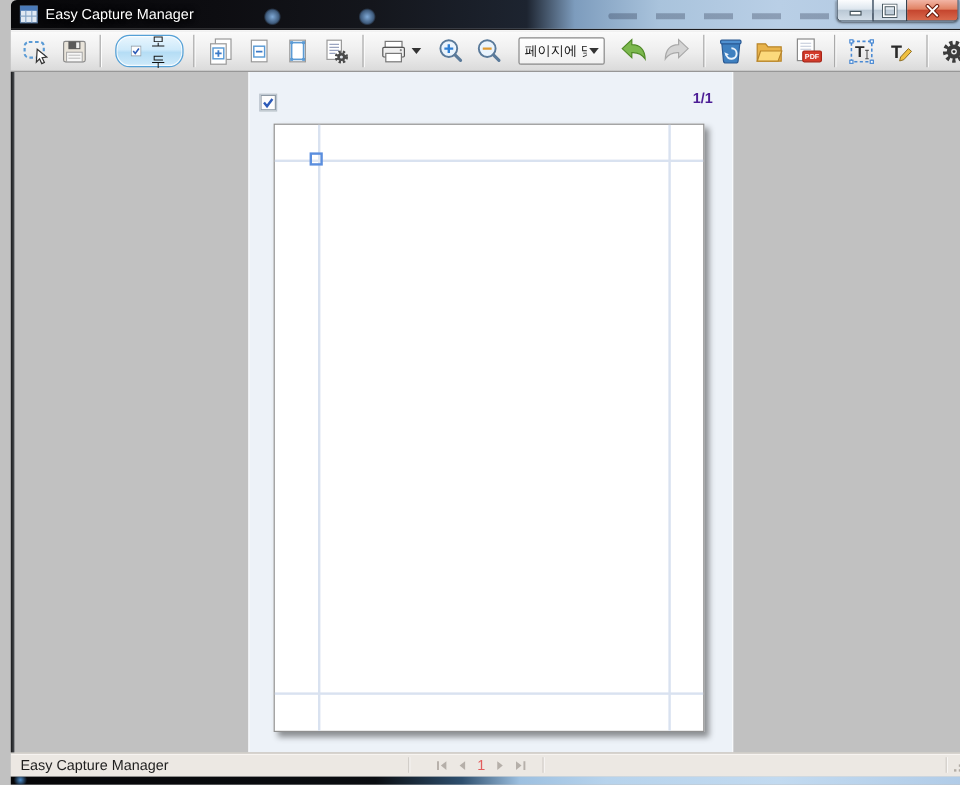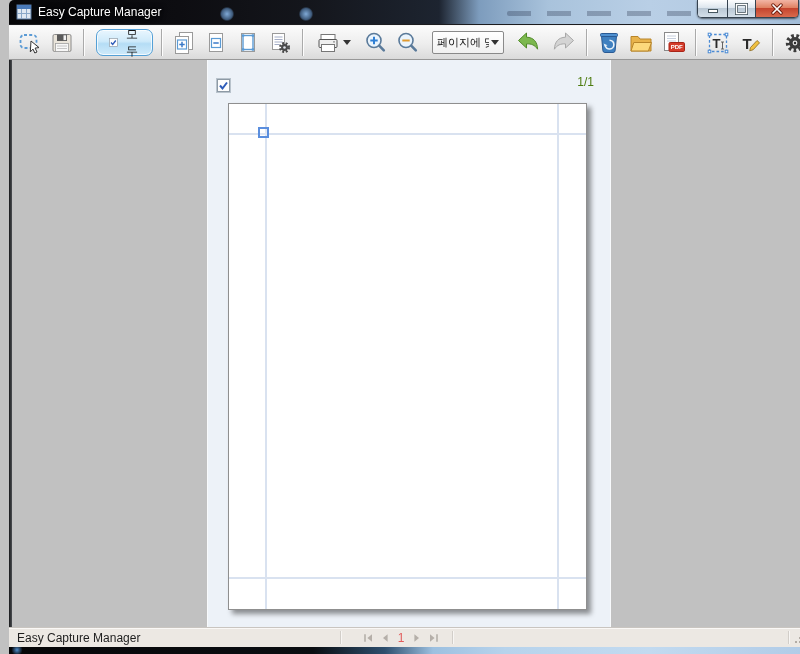--- a/index.html
+++ b/index.html
@@ -42,21 +42,21 @@
     background:linear-gradient(#fbfbfb 0%, #ededed 55%, #dadada 100%);
     border-bottom:1px solid #979797; border-top:1px solid #f5f5f5;
   }
   .tbtn{ width:30px; height:30px; margin-left:4px; display:flex; align-items:center;
     justify-content:center; background:transparent; border:1px solid transparent;
     border-radius:3px; padding:0; }
   .tsep{ width:1px; height:27px; margin:0 4px 0 8px; background:#aaa;
     box-shadow:1px 0 0 #fdfdfd; flex:0 0 auto; }
   .toggle-all{
     margin-left:8px; height:27px; padding:0 12px; display:flex; align-items:center; gap:6px;
-    border:1px solid #54a0d6; border-radius:7px; font-size:12px; color:#111;
+    border:1px solid #54a0d6; border-radius:12px; font-size:12px; color:#111;
     background:linear-gradient(#e9f6fe 0%, #cfeafa 45%, #b5ddf5 55%, #cfeafa 100%);
     box-shadow:inset 0 0 0 1px rgba(255,255,255,.75);
   }
   .print-group{ display:flex; align-items:center; margin-left:8px; }
   .caret{ width:0; height:0; border-left:4px solid transparent; border-right:4px solid transparent;
     border-top:5px solid #333; margin-left:3px; }
   .fit-select{
     margin-left:10px; width:72px; height:23px; display:flex; align-items:center;
     border:1px solid #8a8a8a; border-radius:2px; padding:0 4px;
     background:linear-gradient(#ffffff,#f1f1f1); font-size:11px; color:#111;
@@ -68,21 +68,21 @@
   .main{ position:relative; height:567px; background:#c1c1c1; }
   .edge-left{ position:absolute; left:0; top:0; bottom:0; width:3px;
     background:linear-gradient(to right,#17181a,#4c4f53); z-index:5; }
   .edge-right{ position:absolute; right:0; top:0; bottom:0; width:4px;
     background:linear-gradient(to left,#8fadc9,#c4daef); z-index:5; }
   .doc-panel{ position:absolute; left:198px; top:0; width:404px; height:567px;
     background:#edf2f8; border-left:1px solid #f8fafc; border-right:1px solid #f8fafc; }
   .panel-checkbox{ position:absolute; left:8px; top:18px; width:15px; height:15px;
     display:flex; align-items:center; justify-content:center; background:#f4f6f8;
     border:1px solid #b9c3cc; }
-  .page-indicator{ position:absolute; right:16px; top:15px; font-size:12px; color:#4d7c0f; }
+  .page-indicator{ position:absolute; right:16px; top:15px; font-size:12px; color:#4c1d95;font-weight:bold; }
   .doc-page{ position:absolute; left:20px; top:43px; width:359px; height:507px;
     background:#fff; border:1px solid #8f8f8f; box-shadow:4px 4px 5px rgba(0,0,0,.42); }
   .guide{ position:absolute; background:#d9e2f0; }
   .guide.v1{ left:36px; top:0; bottom:0; width:2px; }
   .guide.v2{ left:328px; top:0; bottom:0; width:2px; }
   .guide.h1{ top:29px; left:0; right:0; height:2px; }
   .guide.h2{ top:473px; left:0; right:0; height:2px; }
   .sel-square{ position:absolute; left:29px; top:23px; width:11px; height:11px;
     border:2px solid #5a8ede; background:rgba(255,255,255,.2); }
 

